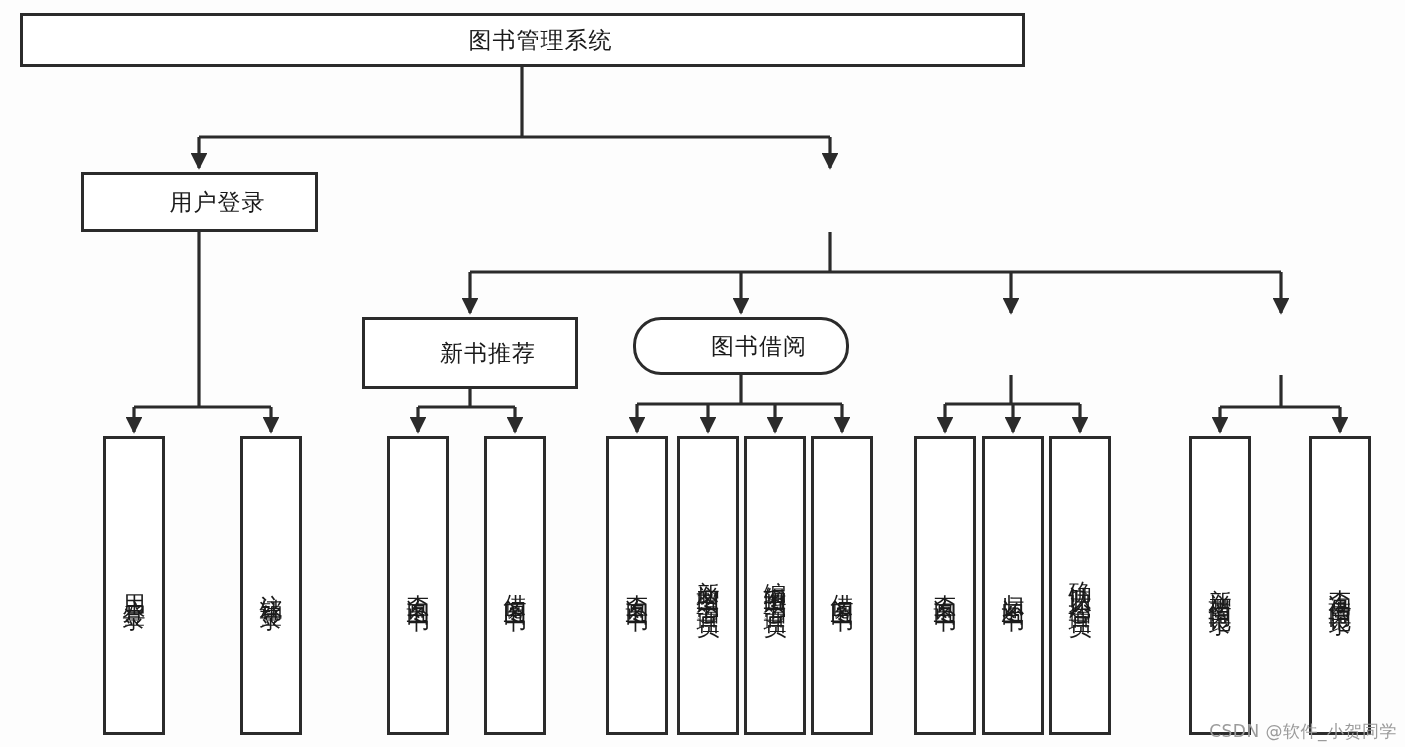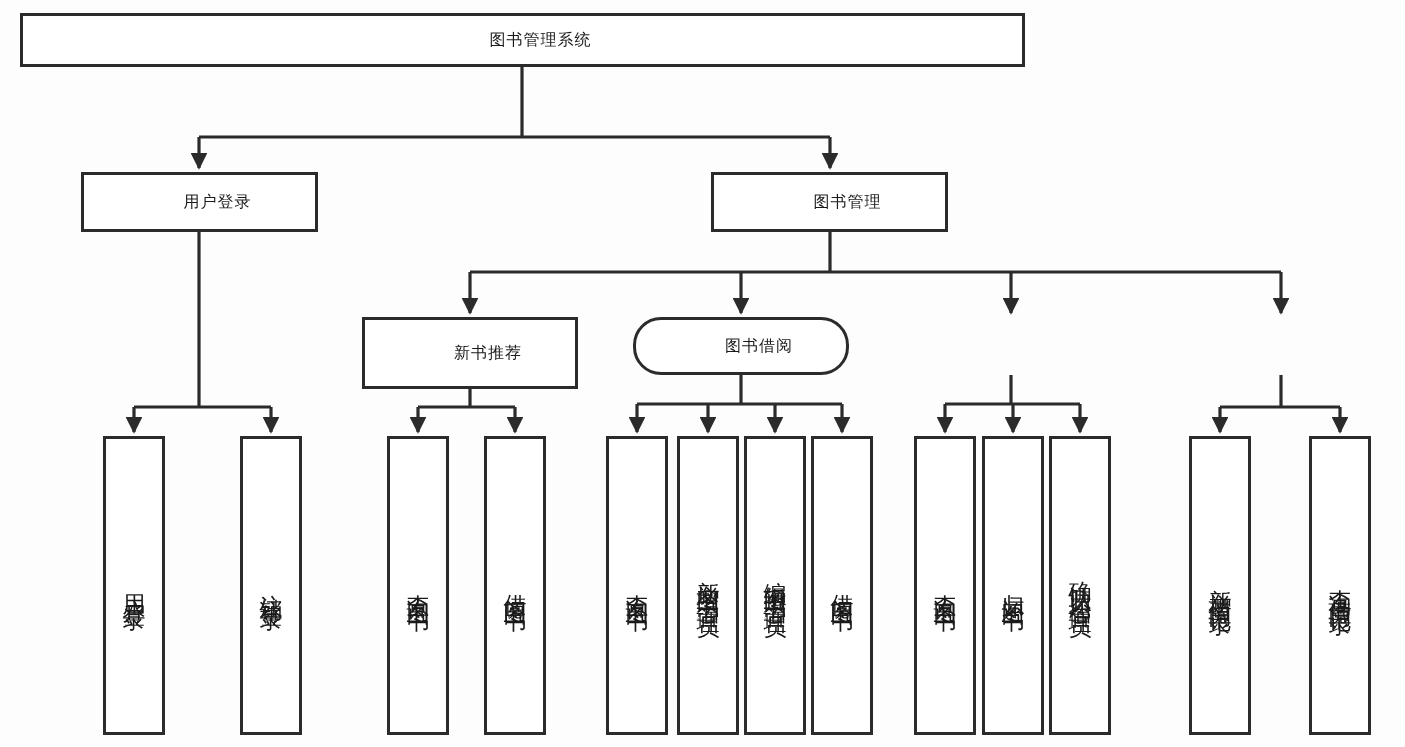--- a/index.html
+++ b/index.html
@@ -28,21 +28,21 @@
     position: absolute;
     box-sizing: border-box;
     background: #ffffff;
     border: 3px solid #2b2b2b;
     display: flex;
     align-items: center;
     justify-content: center;
     color: #1a1a1a;
   }
   .node.horiz {
-    font-size: 16px;
+    font-size: 23px;
     letter-spacing: 1px;
     padding-left: 36px;
   }
   .node.vert {
     font-size: 23px;
   }
   .node.vert .vtext {
     writing-mode: vertical-rl;
     text-orientation: upright;
     letter-spacing: 5px;
@@ -117,23 +117,20 @@
     </g>
   </svg>
 
   <div class="node horiz" style="left:20px;top:13px;width:1005px;height:54px;">
     <span class="htext">图书管理系统</span>
   </div>
 
   <div class="node horiz" style="left:81px;top:172px;width:237px;height:60px;">
     <span class="htext">用户登录</span>
   </div>
-  <div class="node horiz" style="left:711px;top:172px;width:237px;height:60px;">
-    <span class="htext">图书管理</span>
-  </div>
 
   <div class="node horiz" style="left:362px;top:317px;width:216px;height:72px;">
     <span class="htext">新书推荐</span>
   </div>
   <div class="node horiz" style="left:633px;top:317px;width:216px;height:58px;border-radius:28px;">
     <span class="htext">图书借阅</span>
   </div>
 
   <div class="node vert" style="left:103px;top:436px;width:62px;height:299px;">
     <span class="vtext">用户登录</span>
@@ -172,13 +169,14 @@
     <span class="vtext">确认归还（管理员）</span>
   </div>
 
   <div class="node vert" style="left:1189px;top:436px;width:62px;height:299px;">
     <span class="vtext">新增借阅记录</span>
   </div>
   <div class="node vert" style="left:1309px;top:436px;width:62px;height:299px;">
     <span class="vtext">查询借阅记录</span>
   </div>
 
+  <div class="watermark">CSDN @软件_小贺同学</div>
 </div>
 
 </body></html>

